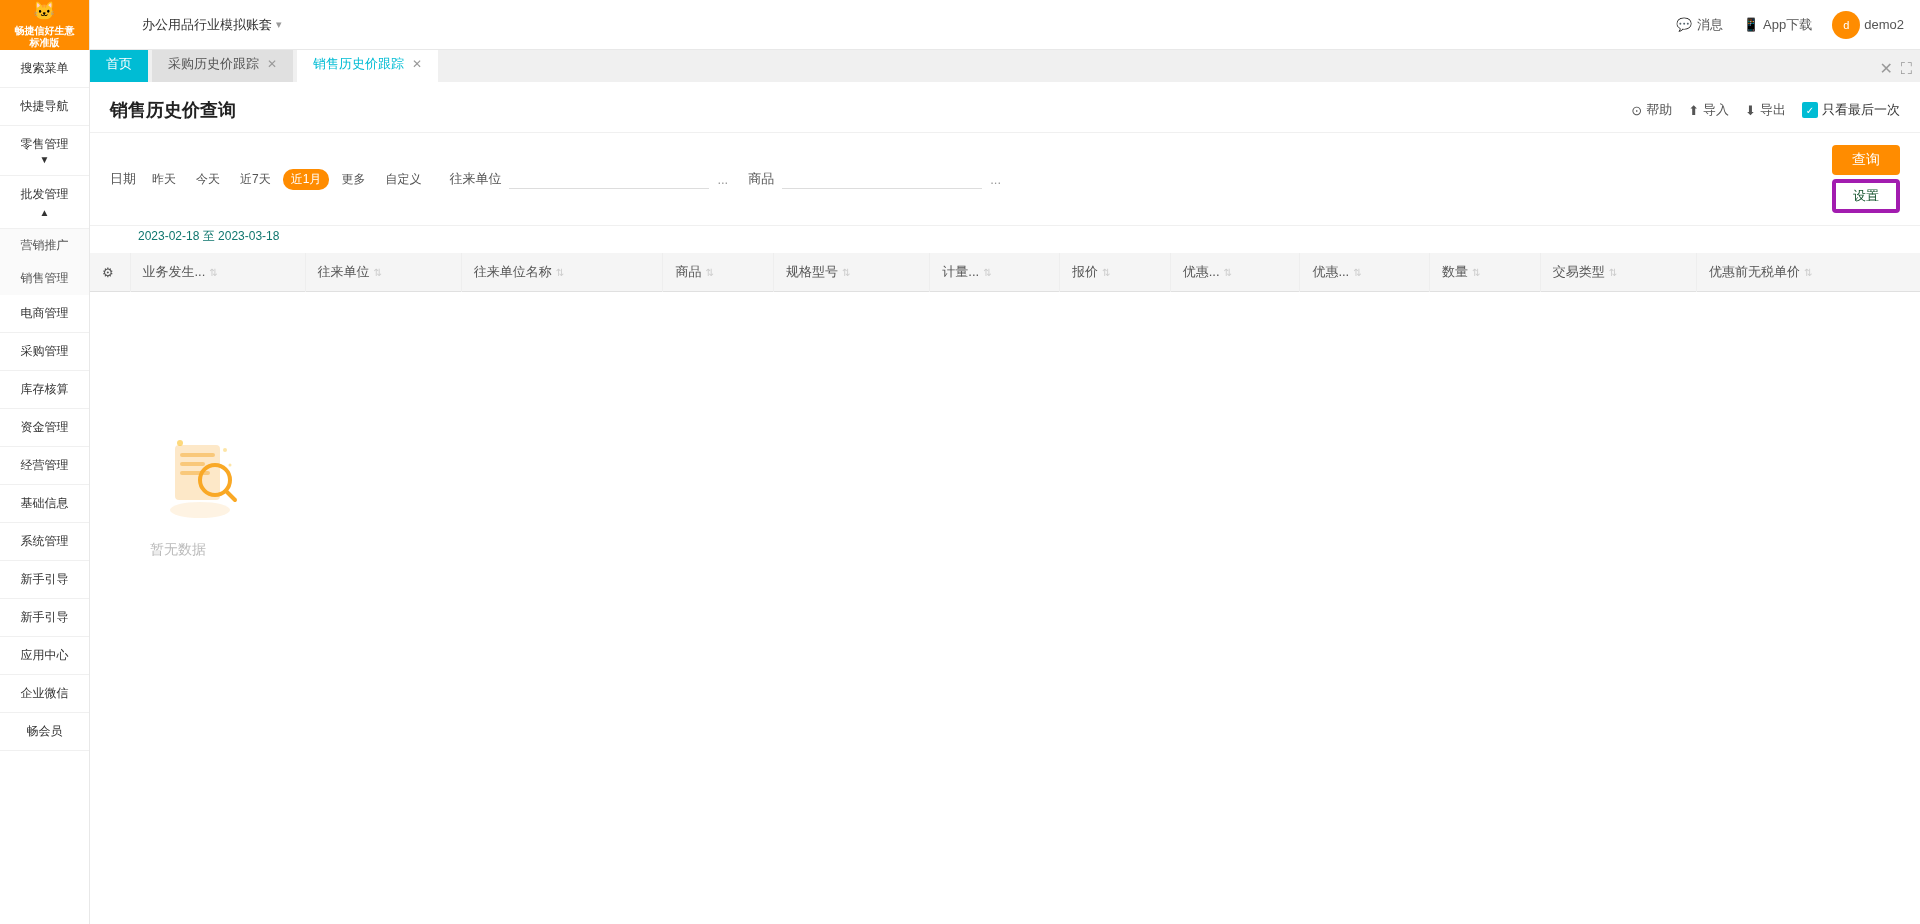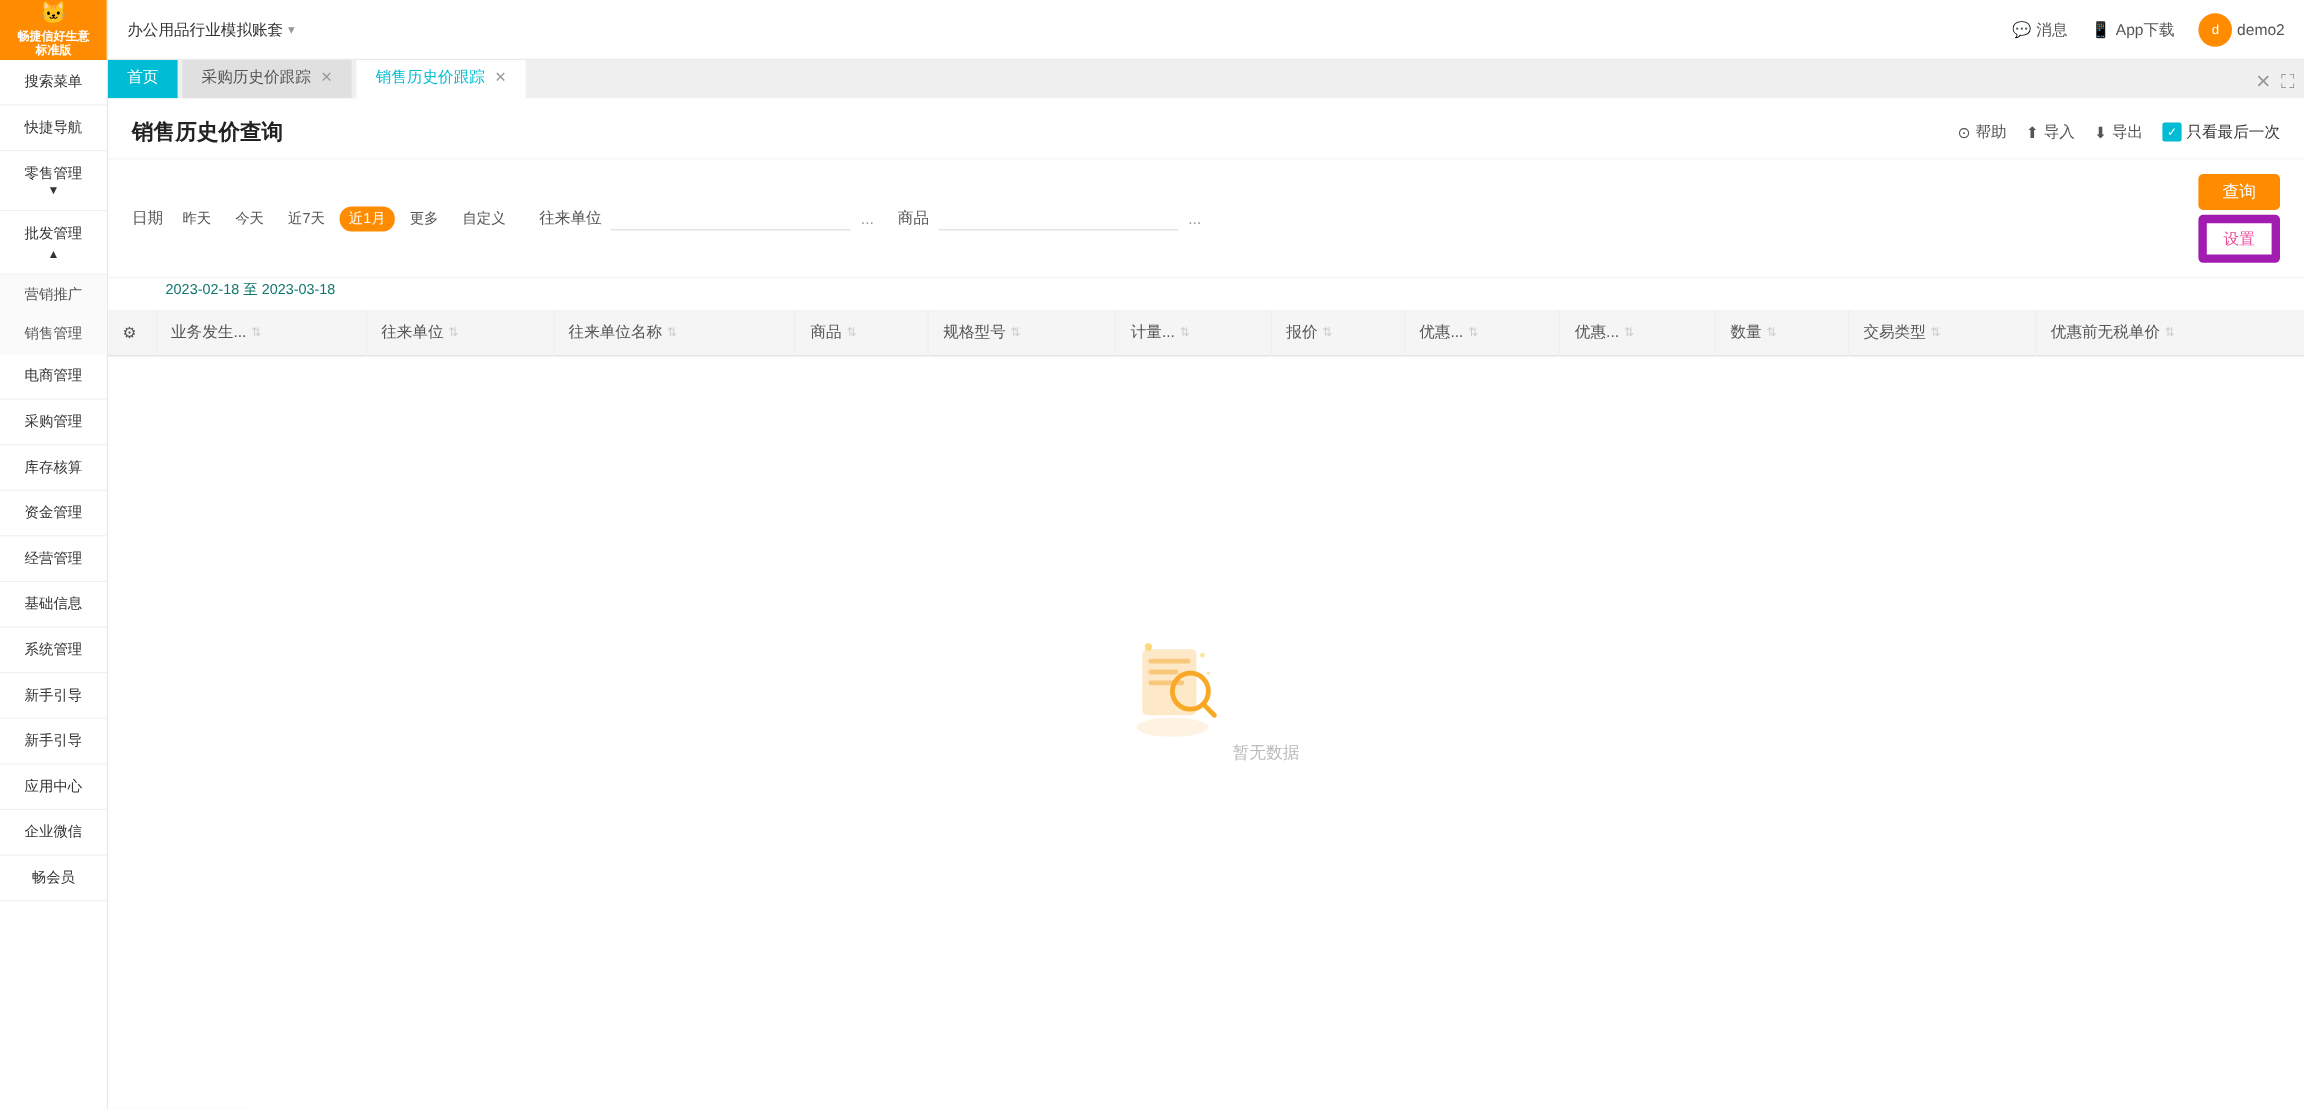--- a/index.html
+++ b/index.html
@@ -71,20 +71,21 @@
       border-bottom: 1px solid #e8e8e8;
       display: flex;
       align-items: center;
       padding: 0 16px;
       justify-content: space-between;
     }
     .top-bar-left {
       display: flex;
       align-items: flex-start;
       gap: 8px;
+      margin-left: 36px;
     }
     .workspace-selector {
       display: flex;
       align-items: center;
       gap: 4px;
       font-size: 13px;
       color: #333;
       cursor: pointer;
     }
     .workspace-selector .dropdown-arrow { color: #999; font-size: 11px; }
@@ -275,24 +276,24 @@
       padding: 6px 20px;
       background: #ff8c00;
       color: #fff;
       border: none;
       border-radius: 4px;
       font-size: 14px;
       cursor: pointer;
     }
     .settings-btn {
       padding: 4px 12px;
-      border: 7px solid #a21caf;
+      border: 4px solid #a21caf;
       border-radius: 4px;
       font-size: 13px;
-      color: #ec4899;
+      color: #14532d;
       cursor: pointer;
       background: #fff;
     }
 
     
     .table-container {
       flex: 1;
       overflow: auto;
     }
     table {
@@ -318,22 +319,22 @@
       align-items: center;
       gap: 4px;
     }
     .sort-icon { color: #ccc; font-size: 10px; }
     .th-settings { width: 40px; }
 
     
     .empty-state {
       flex: 1;
       display: flex;
-      flex-direction: row;
-      align-items: flex-end;
+      flex-direction: column;
+      align-items: flex-start;
       justify-content: center;
       padding: 60px;
       min-height: 400px;
     }
     .empty-icon {
       width: 100px;
       height: 100px;
       margin-bottom: 16px;
       position: relative;
     }

